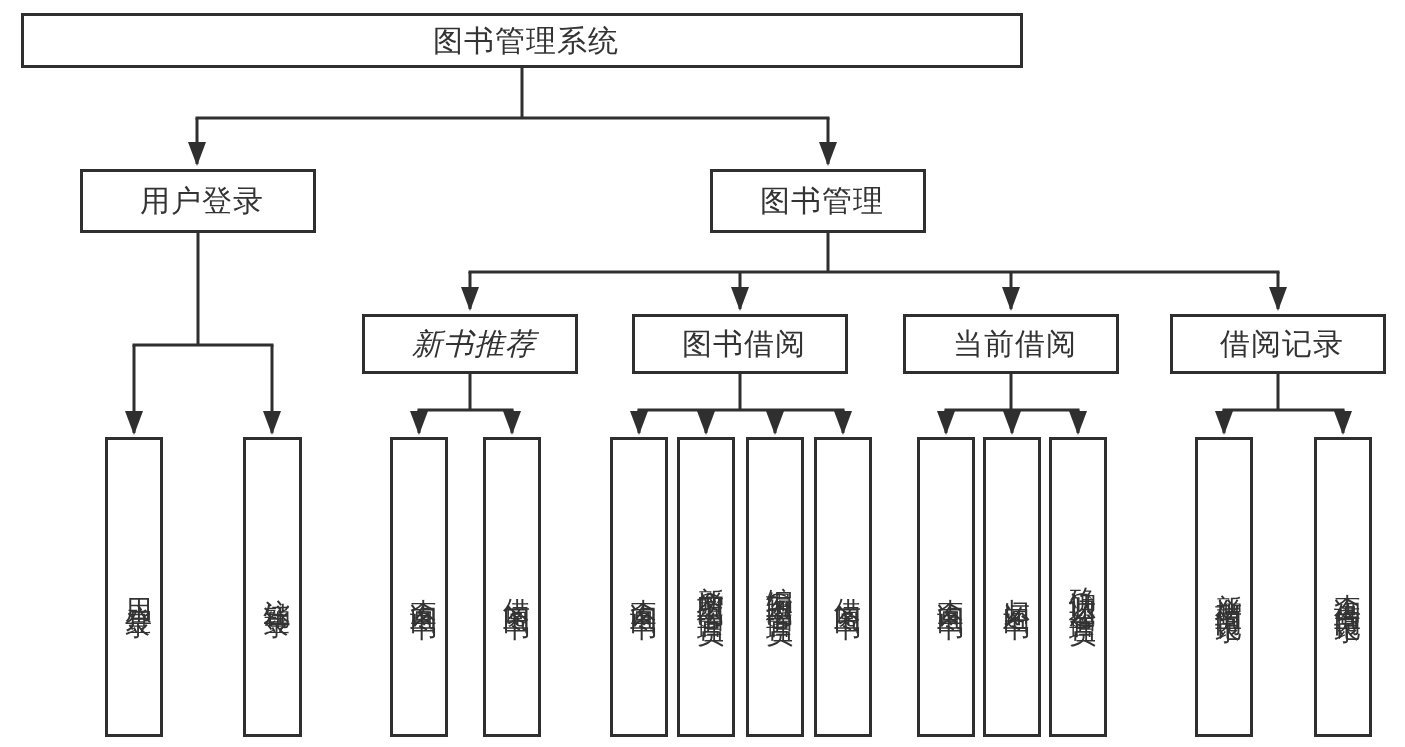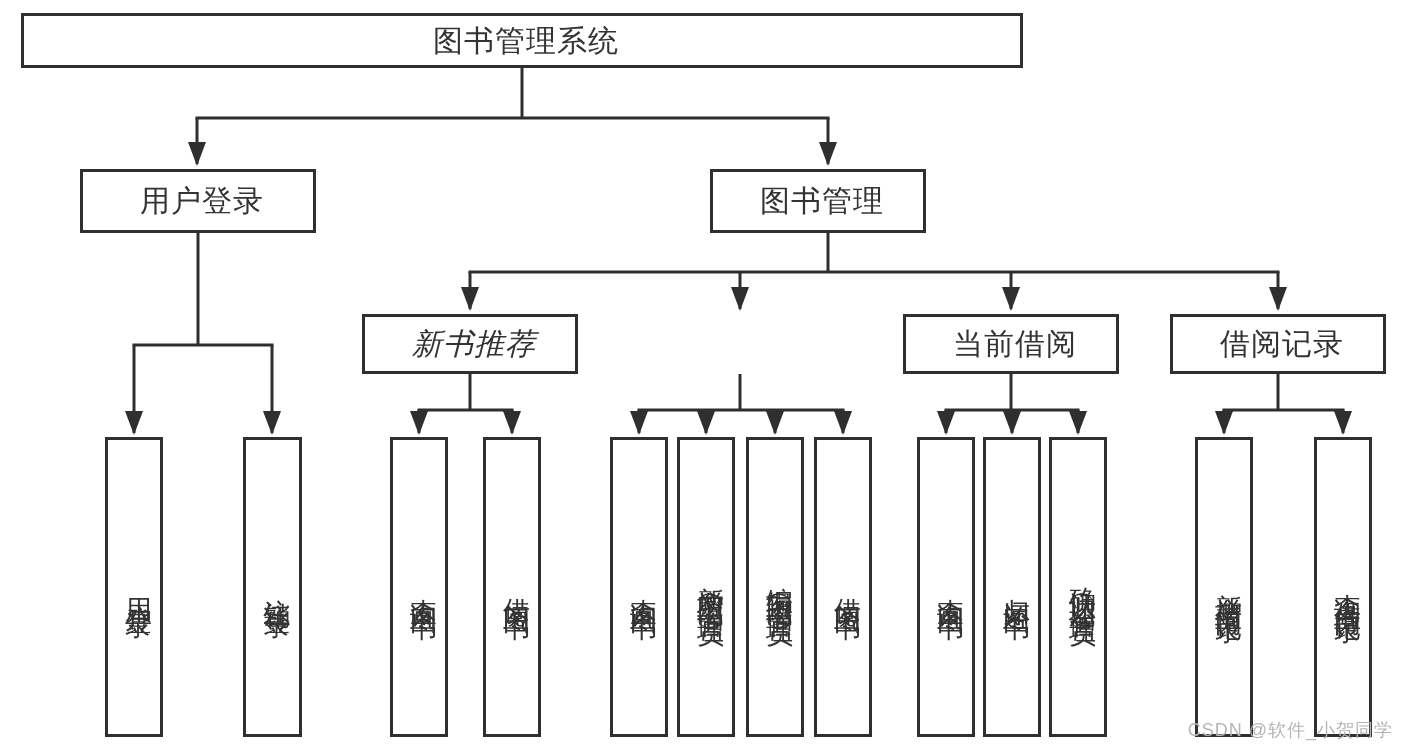--- a/index.html
+++ b/index.html
@@ -128,20 +128,23 @@
   <div class="box" style="left:80px;top:169px;width:236px;height:64px;">
     <span class="hlabel">用户登录</span>
   </div>
   <div class="box" style="left:710px;top:169px;width:216px;height:64px;">
     <span class="hlabel">图书管理</span>
   </div>
 
   <div class="box" style="left:362px;top:314px;width:216px;height:60px;font-style:italic;">
     <span class="hlabel">新书推荐</span>
   </div>
+  <div class="box" style="left:632px;top:314px;width:216px;height:60px;">
+    <span class="hlabel">图书借阅</span>
+  </div>
   <div class="box" style="left:903px;top:314px;width:216px;height:60px;">
     <span class="hlabel">当前借阅</span>
   </div>
   <div class="box" style="left:1170px;top:314px;width:216px;height:60px;">
     <span class="hlabel">借阅记录</span>
   </div>
 
   <div class="box" style="left:105px;top:437px;width:58px;height:300px;">
     <span class="vlabel">用户登录</span>
   </div>
@@ -179,15 +182,14 @@
     <span class="vlabel">确认归还（管理员）</span>
   </div>
 
   <div class="box" style="left:1195px;top:437px;width:58px;height:300px;">
     <span class="vlabel">新增借阅记录</span>
   </div>
   <div class="box" style="left:1314px;top:437px;width:58px;height:300px;">
     <span class="vlabel">查询借阅记录</span>
   </div>
 
-  <div class="watermark">CSDN @软件_小贺同学</div>
 
 </div>
 
 </body></html>

